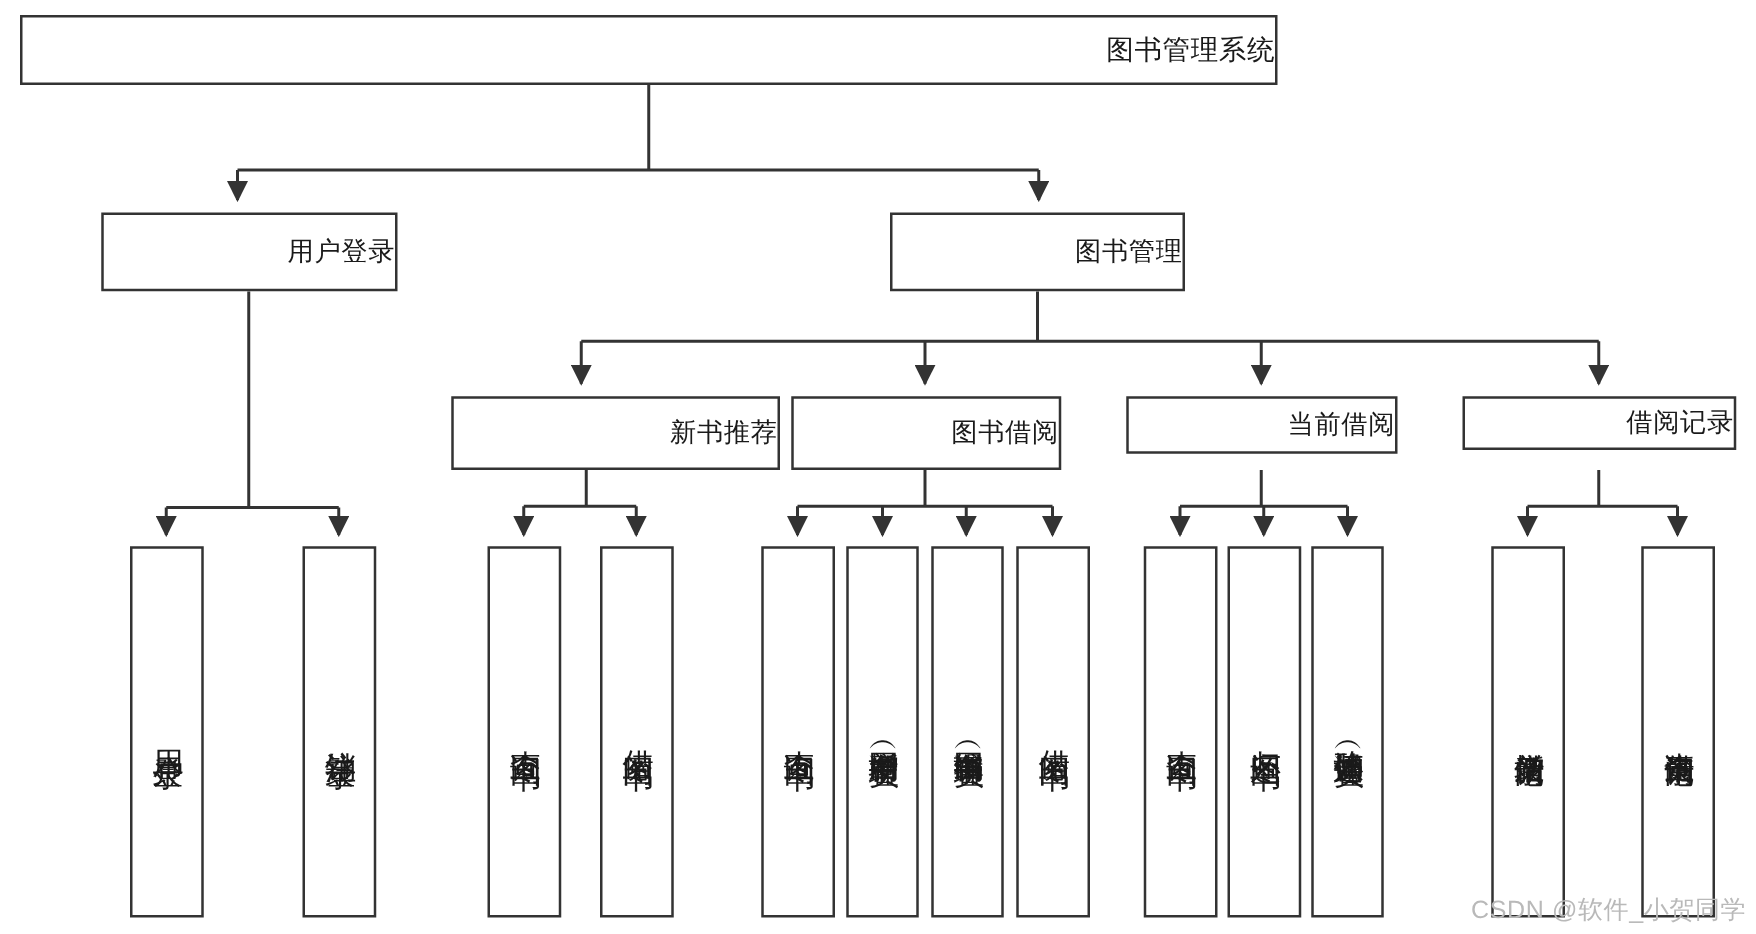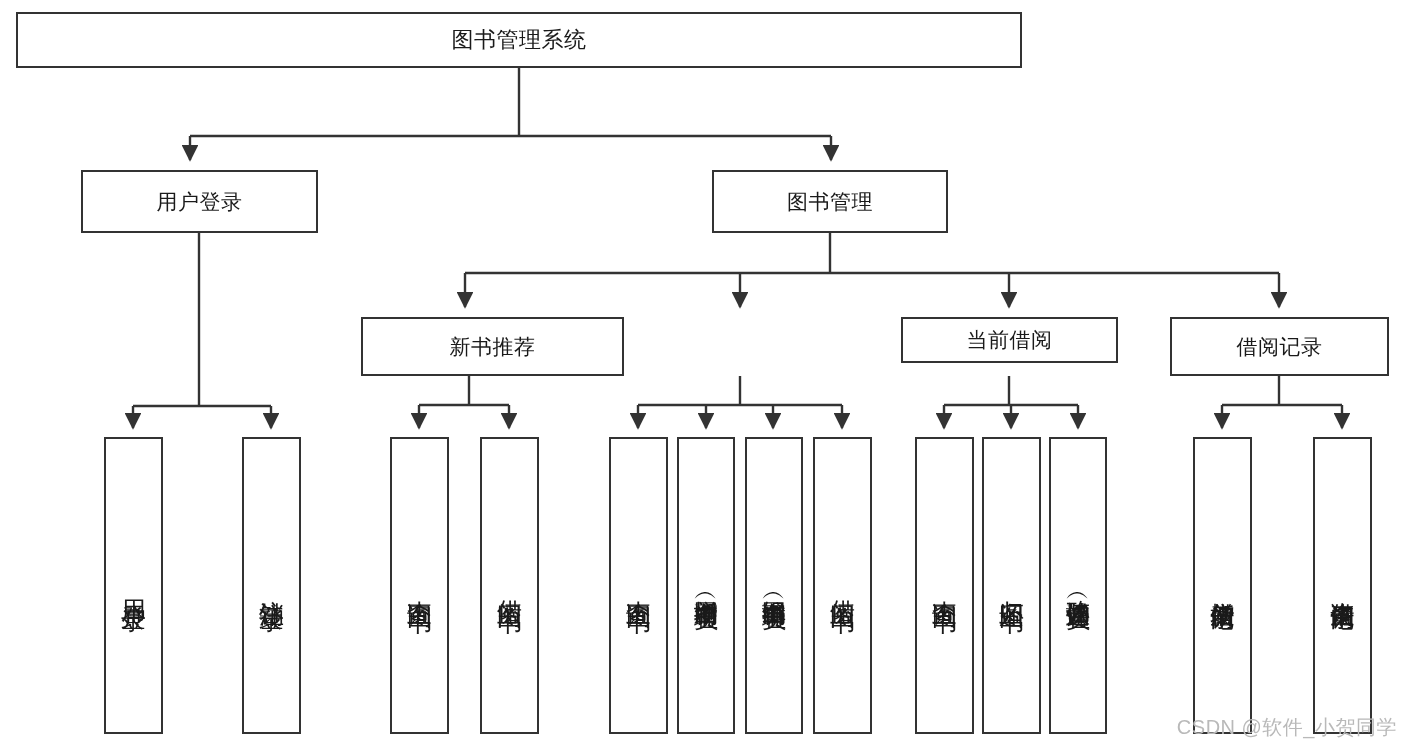--- a/index.html
+++ b/index.html
@@ -17,21 +17,21 @@
     background: #ffffff;
     overflow: hidden;
   }
   .node {
     position: absolute;
     box-sizing: border-box;
     border: 2px solid #333333;
     background: #ffffff;
     display: flex;
     align-items: center;
-    justify-content: center;
+    justify-content: flex-end;
     color: #1a1a1a;
   }
   .node .label {
     display: block;
     text-align: center;
     line-height: 1.12;
     white-space: nowrap;
   }
   .node.horiz .label {
     font-size: 21px;
@@ -137,26 +137,29 @@
   </div>
 
   <div class="node horiz" style="left:712px; top:170px; width:236px; height:63px;">
     <span class="label">图书管理</span>
   </div>
 
   <div class="node horiz" style="left:361px; top:317px; width:263px; height:59px;">
     <span class="label">新书推荐</span>
   </div>
 
+  <div class="node horiz" style="left:633px; top:317px; width:216px; height:59px;">
+    <span class="label">图书借阅</span>
+  </div>
 
   <div class="node horiz" style="left:901px; top:317px; width:217px; height:46px;">
     <span class="label">当前借阅</span>
   </div>
 
-  <div class="node horiz" style="left:1170px; top:317px; width:219px; height:59px;">
+  <div class="node horiz" style="left:1170px; top:317px; width:219px; height:43px;">
     <span class="label">借阅记录</span>
   </div>
 
   <div class="node vert" style="left:104px; top:437px; width:59px; height:297px;">
     <span class="label">用户登录</span>
   </div>
 
   <div class="node vert" style="left:242px; top:437px; width:59px; height:297px;">
     <span class="label">注销登录</span>
   </div>

